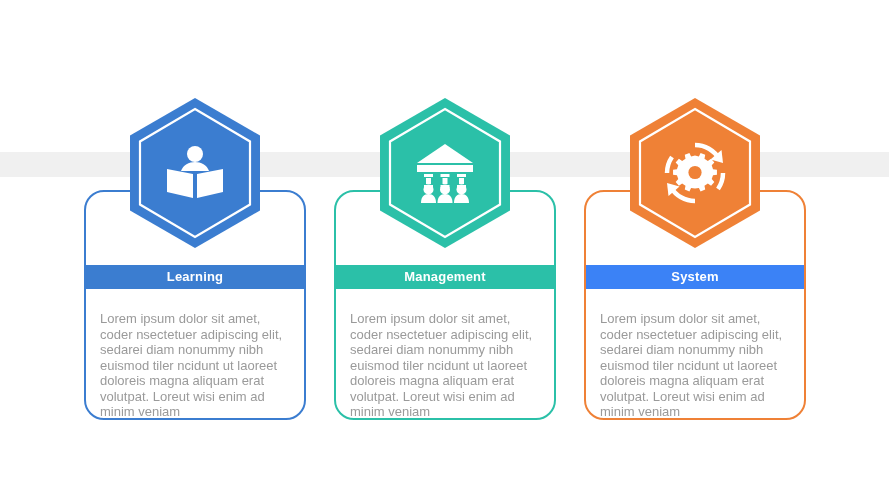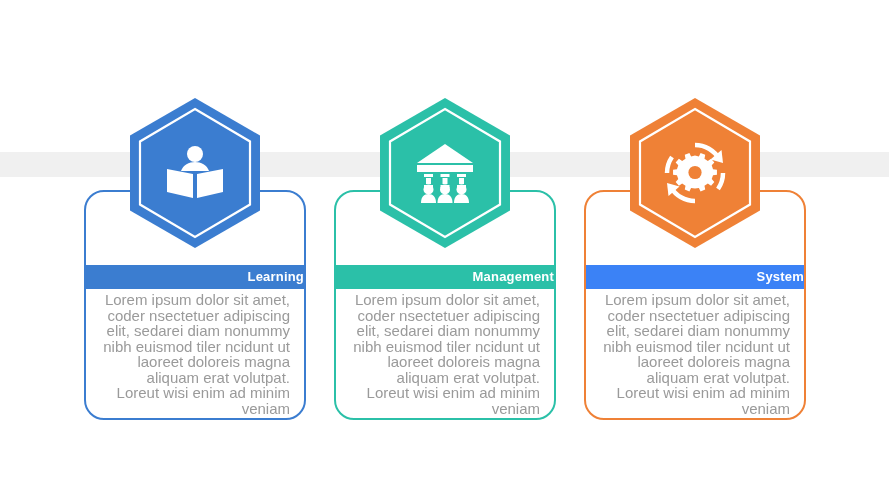--- a/index.html
+++ b/index.html
@@ -69,33 +69,33 @@
     position: absolute;
     left: 0;
     right: 0;
     top: 73px;
     height: 24px;
     line-height: 24px;
     background: #3b7dd0;
     color: #ffffff;
     font-size: 13px;
     font-weight: bold;
-    text-align: right;
+    text-align: center;
     letter-spacing: 0.2px;
   }
 
   .card-desc {
     position: absolute;
     left: 14px;
     right: 14px;
-    top: 100px;
+    top: 119px;
     color: #9a9a9a;
-    font-size: 15px;
+    font-size: 13px;
     line-height: 15.5px;
-    text-align: right;
+    text-align: left;
   }
 
   
   .hex-wrap {
     position: absolute;
     left: 50%;
     top: 98px;
     width: 130px;
     height: 150px;
     margin-left: -65px;

